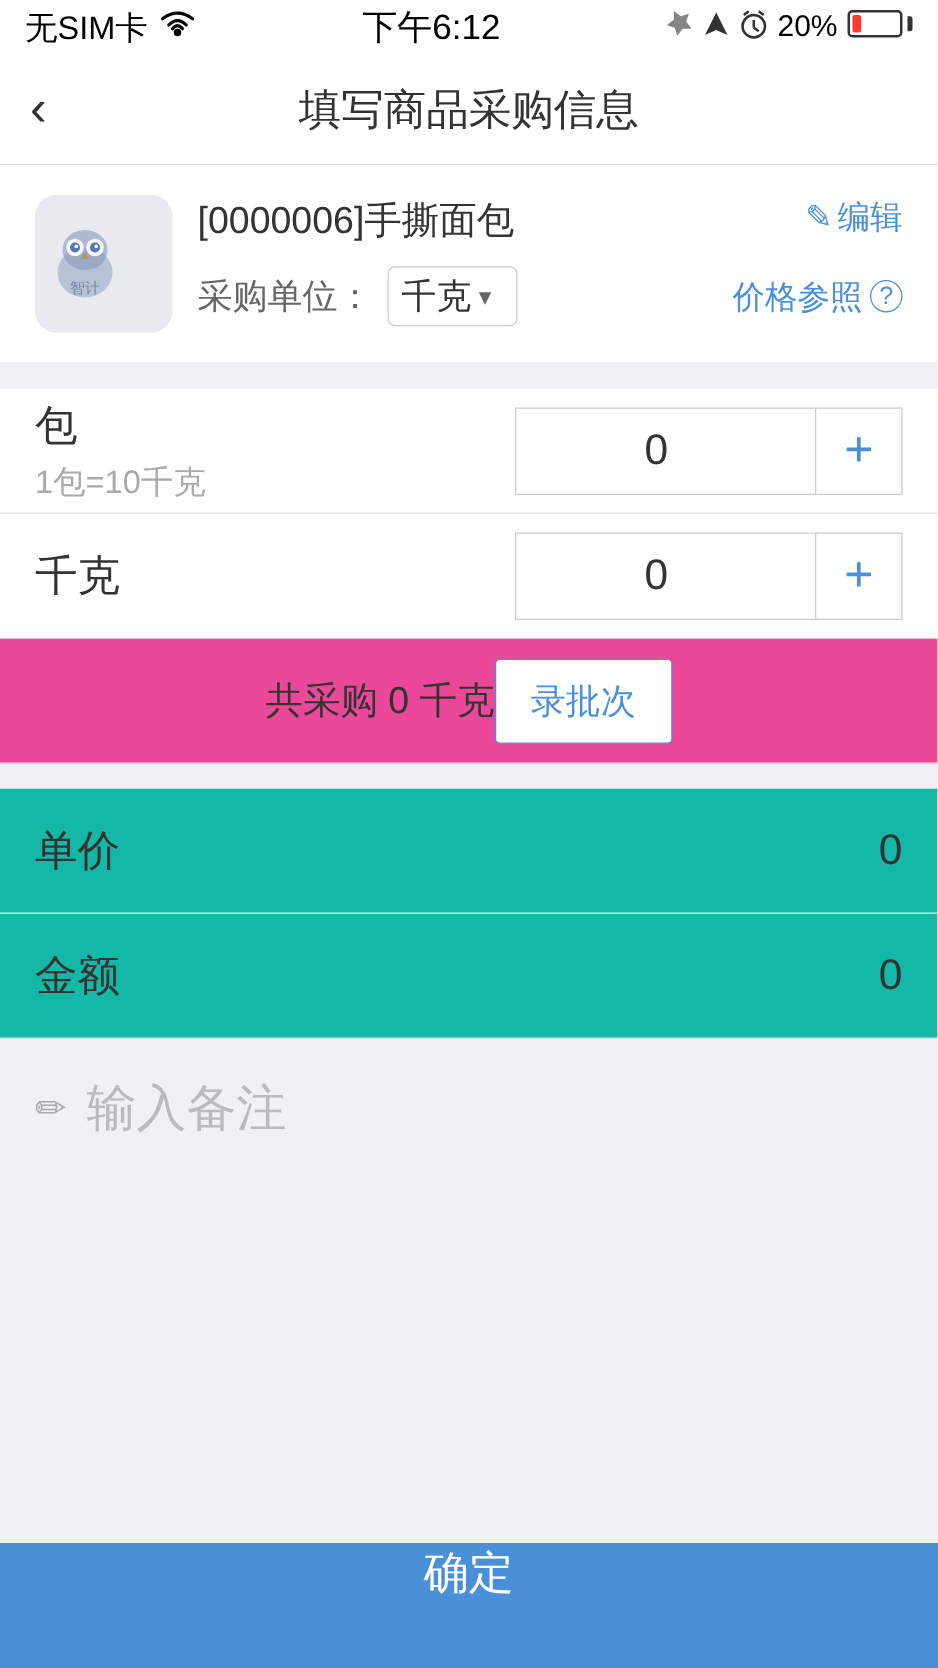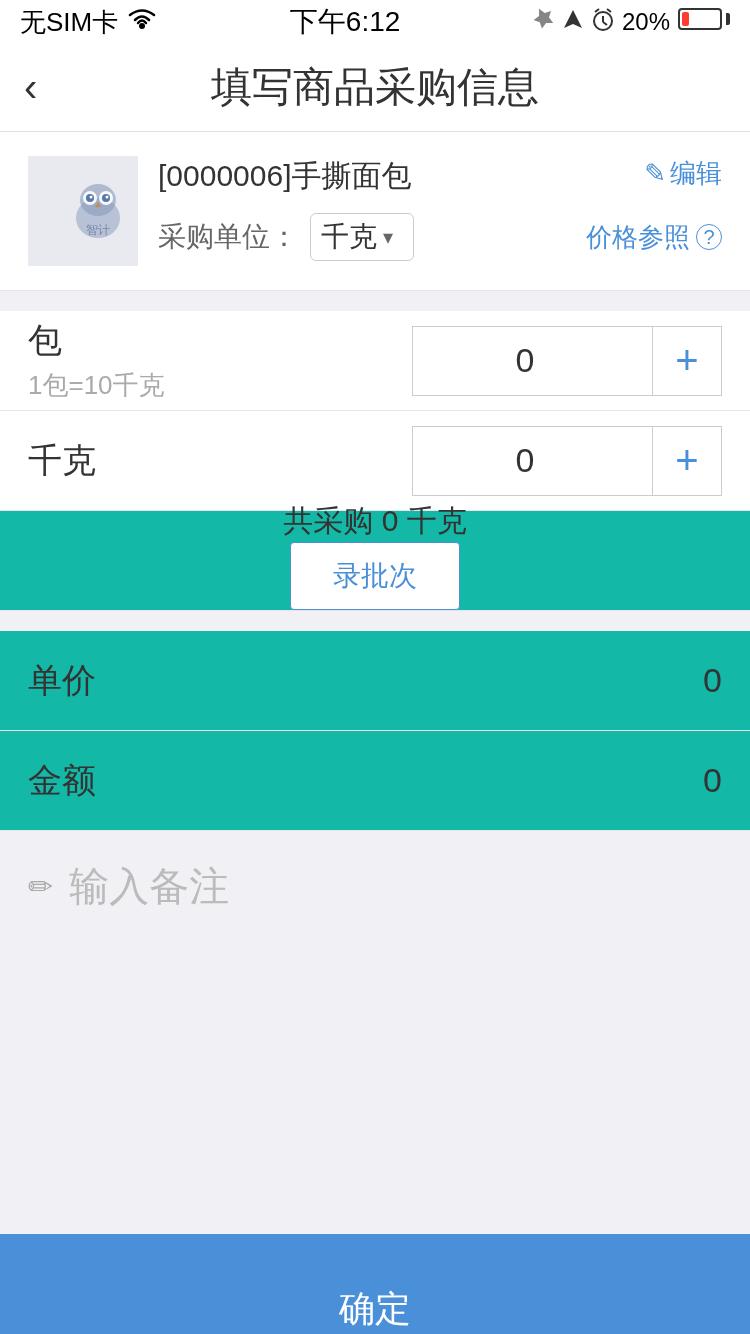--- a/index.html
+++ b/index.html
@@ -68,43 +68,43 @@
       border-bottom: 1px solid #e0e0e0;
     }
     .nav-back {
       position: absolute;
       left: 24px;
       font-size: 40px;
       color: #333;
       cursor: pointer;
     }
     .nav-title {
-      font-size: 41px;
+      font-size: 34px;
       font-weight: 500;
       color: #333;
     }
 
     
     .product-card {
       background: #fff;
       margin-top: 0;
       padding: 24px 28px;
       display: flex;
       align-items: flex-start;
       gap: 20px;
       border-bottom: 1px solid #e5e5ea;
     }
     .product-image {
       width: 110px;
       height: 110px;
       background: #e8eaf0;
-      border-radius: 1px;
-      display: flex;
-      align-items: center;
-      justify-content: flex-end;
+      border-radius: 17px;
+      display: flex;
+      align-items: center;
+      justify-content: flex-start;
       flex-shrink: 0;
     }
     .product-image-inner {
       width: 80px;
       height: 80px;
       display: flex;
       align-items: center;
       justify-content: center;
     }
     .product-info {
@@ -220,36 +220,35 @@
       align-items: center;
       justify-content: center;
       cursor: pointer;
       flex-shrink: 0;
     }
 
     
     .total-row {
       display: flex;
       align-items: center;
-      justify-content: flex-end;
+      justify-content: center;
       padding: 0 28px;
       height: 100px;
-      background: #14b8a6;
+      background: #ec4899;
       border-bottom: 1px solid #e5e5ea;
-      flex-direction: column;
     }
     .total-label {
       font-size: 30px;
       color: #333;
     }
     .record-btn {
       border: 1px solid #4a90d9;
       color: #4a90d9;
       background: #fff;
-      padding: 14px 42px;
+      padding: 14px 28px;
       font-size: 28px;
       border-radius: 4px;
       cursor: pointer;
     }
 
     
     .price-section {
       background: #14b8a6;
       margin-top: 0;
     }
@@ -297,21 +296,21 @@
 
     
     .confirm-bar {
       position: fixed;
       bottom: 0;
       left: 0;
       width: 750px;
       height: 100px;
       background: #4a90d9;
       display: flex;
-      align-items: flex-end;
+      align-items: flex-start;
       justify-content: center;
       cursor: pointer;
     }
     .confirm-label {
       font-size: 36px;
       color: #fff;
       font-weight: 400;
     }
 
     

